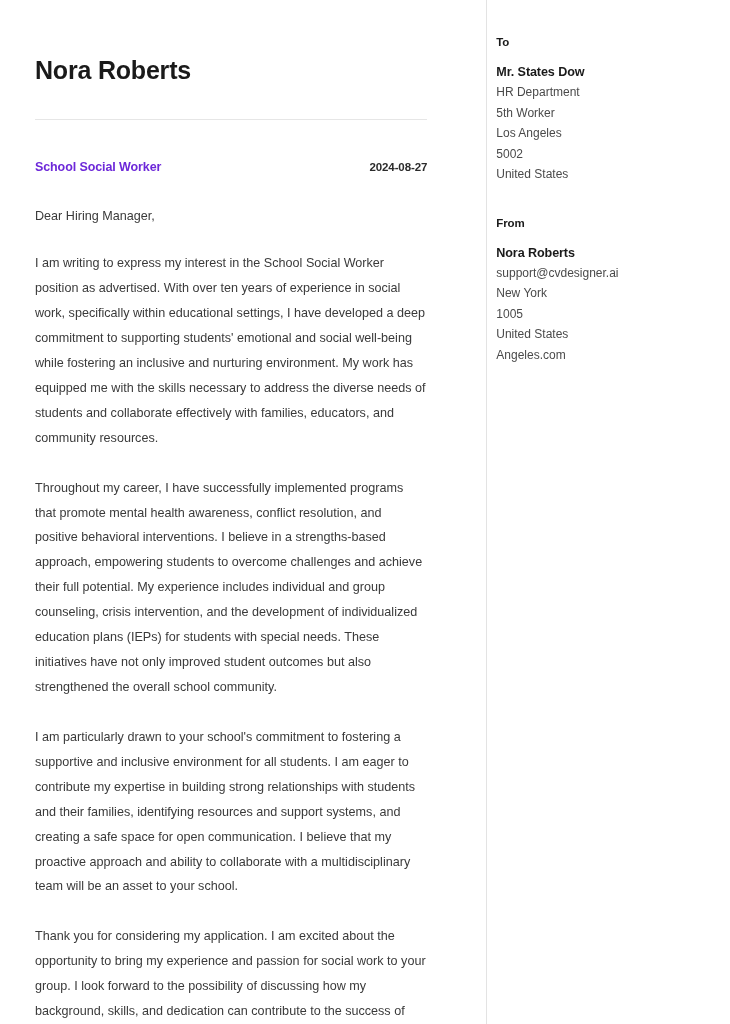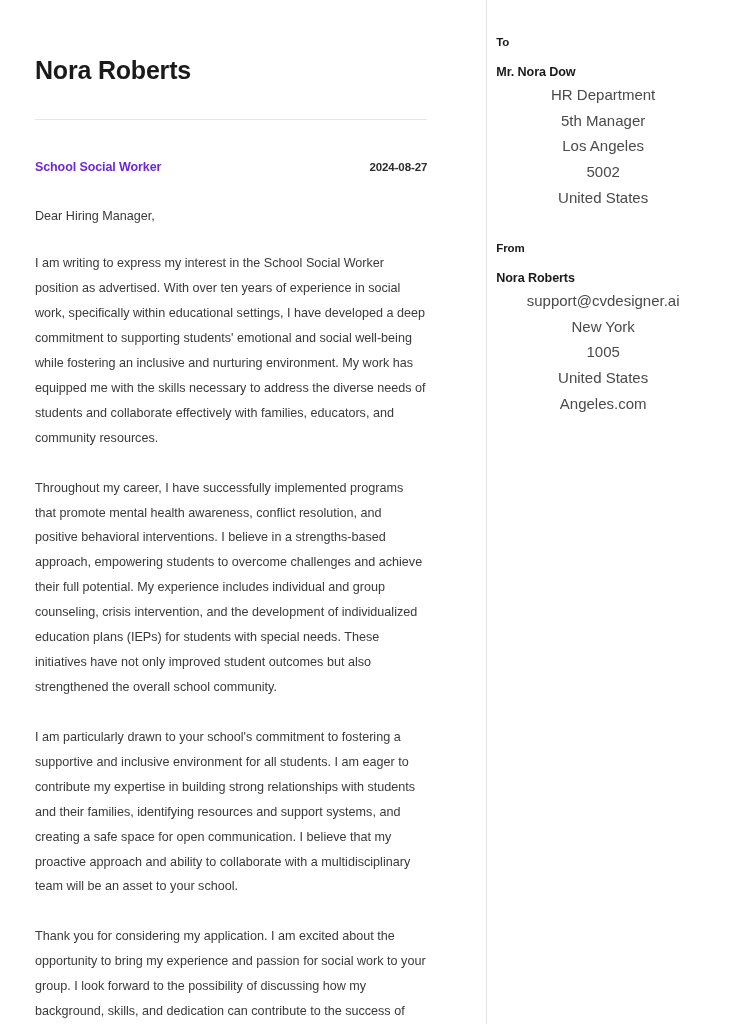--- a/index.html
+++ b/index.html
@@ -111,24 +111,23 @@
     font-weight: bold;
     color: #1a1a1a;
     letter-spacing: -0.1px;
   }
 
   .info-lines {
     margin-top: 3px;
   }
 
   .info-line {
-    font-size: 15px;
+    font-size: 12px;
     line-height: 1.71;
     color: #4a4a4a;
-    text-align: center;
   }
 
   .from-section {
     margin-top: 32px;
   }
 </style>
 </head>
 <body>
 
 <div class="page">
@@ -154,24 +153,24 @@
       <p>I am particularly drawn to your school's commitment to fostering a supportive and inclusive environment for all students. I am eager to contribute my expertise in building strong relationships with students and their families, identifying resources and support systems, and creating a safe space for open communication. I believe that my proactive approach and ability to collaborate with a multidisciplinary team will be an asset to your school.</p>
       <p>Thank you for considering my application. I am excited about the opportunity to bring my experience and passion for social work to your group. I look forward to the possibility of discussing how my background, skills, and dedication can contribute to the success of your students.</p>
     </div>
 
   </div>
 
   <div class="info-column">
 
     <div class="to-section">
       <div class="info-label">To</div>
-      <div class="info-recipient-name">Mr. Nora Dow</div>
+      <div class="info-recipient-name">Mr. States Dow</div>
       <div class="info-lines">
         <div class="info-line">HR Department</div>
-        <div class="info-line">5th Manager</div>
+        <div class="info-line">5th Worker</div>
         <div class="info-line">Los Angeles</div>
         <div class="info-line">5002</div>
         <div class="info-line">United States</div>
       </div>
     </div>
 
     <div class="from-section">
       <div class="info-label">From</div>
       <div class="info-recipient-name">Nora Roberts</div>
       <div class="info-lines">

